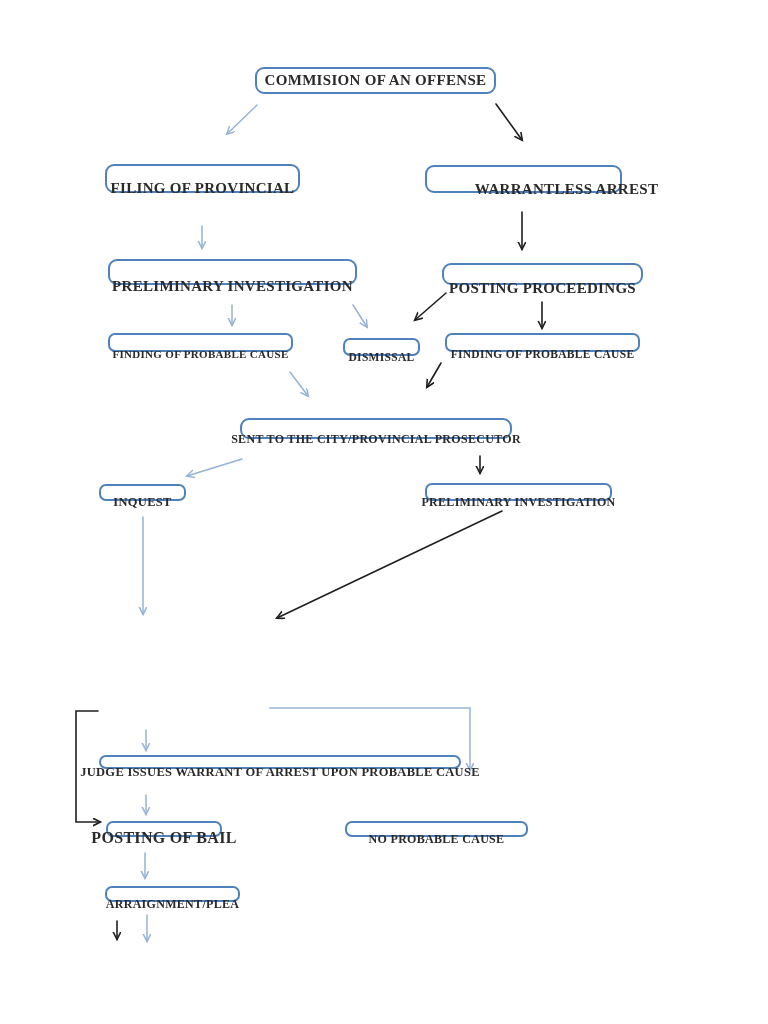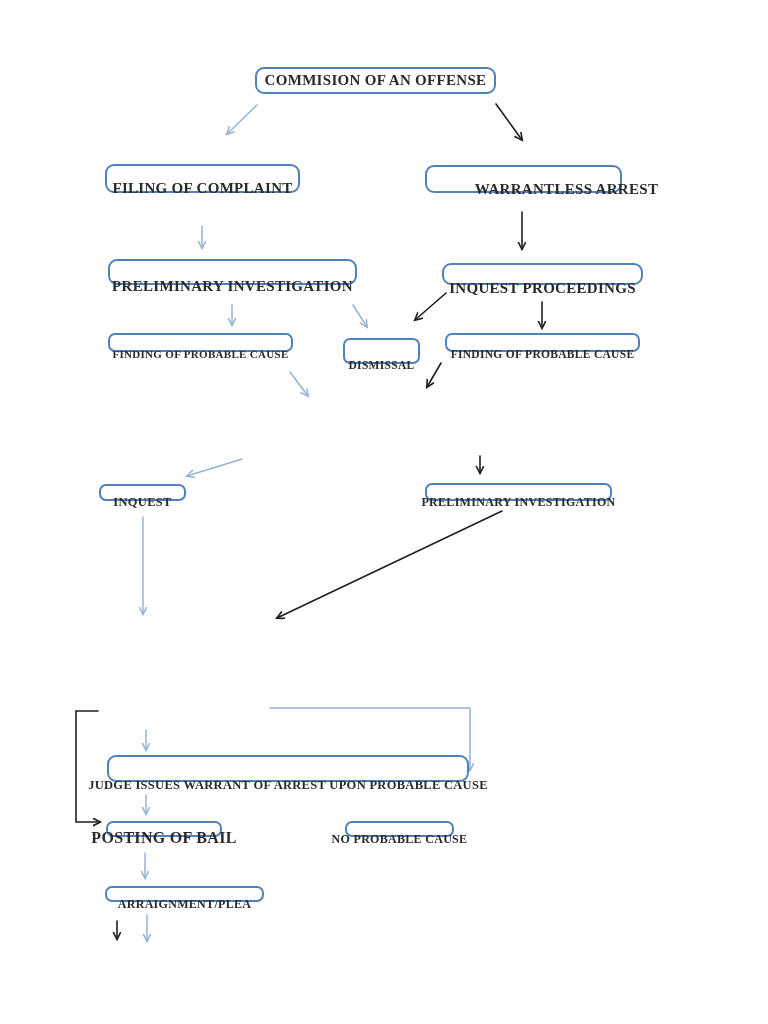--- a/index.html
+++ b/index.html
@@ -30,39 +30,39 @@
   .n-filing-complaint{left:105px;top:164px;width:195px;height:29px;}
   .n-filing-complaint .label{bottom:-4px;font-size:15px;}
   .n-warrantless{left:425px;top:165px;width:197px;height:28px;}
   .n-warrantless .label{bottom:-5px;font-size:15px;margin-left:43px;}
   .n-prelim1{left:108px;top:259px;width:249px;height:26px;}
   .n-prelim1 .label{bottom:-10px;font-size:15px;}
   .n-inquest{left:442px;top:263px;width:201px;height:22px;}
   .n-inquest .label{bottom:-12px;font-size:15px;}
   .n-finding-left{left:108px;top:333px;width:185px;height:19px;}
   .n-finding-left .label{bottom:-8px;font-size:11px;}
-  .n-dismissal{left:343px;top:338px;width:77px;height:26px;}
+  .n-dismissal{left:343px;top:338px;width:77px;height:18px;}
   .n-dismissal .label{bottom:-7px;font-size:11.5px;}
   .n-finding-right{left:445px;top:333px;width:195px;height:19px;}
   .n-finding-right .label{bottom:-8px;font-size:11.5px;}
   .n-sent{left:240px;top:418px;width:272px;height:21px;}
   .n-sent .label{bottom:-8px;font-size:12px;}
   .n-approved{left:99px;top:484px;width:87px;height:17px;}
   .n-approved .label{bottom:-9px;font-size:12.5px;}
   .n-prelim2{left:425px;top:483px;width:187px;height:18px;}
   .n-prelim2 .label{bottom:-9px;font-size:12px;}
   .n-filing-info{left:98px;top:690px;width:172px;height:19px;}
   .n-filing-info .label{bottom:-11px;font-size:12.5px;}
-  .n-judge{left:107px;top:755px;width:362px;height:27px;}
+  .n-judge{left:99px;top:755px;width:362px;height:14px;}
   .n-judge .label{bottom:-11px;font-size:12.5px;}
   .n-posting{left:106px;top:821px;width:116px;height:16px;}
   .n-posting .label{bottom:-10px;font-size:16px;}
-  .n-noprob{left:345px;top:821px;width:109px;height:16px;}
+  .n-noprob{left:345px;top:821px;width:135px;height:16px;padding-left:48px;}
   .n-noprob .label{bottom:-10px;font-size:12px;}
-  .n-arraign{left:105px;top:886px;width:135px;height:16px;padding-left:24px;}
+  .n-arraign{left:105px;top:886px;width:135px;height:16px;}
   .n-arraign .label{bottom:-10px;font-size:12px;}
   .small-radius{border-radius:7px;}
 </style>
 </head>
 <body>
 
 <div id="page">
 
   <svg id="arrows" viewBox="0 0 768 1024" xmlns="http://www.w3.org/2000/svg">
     <defs>
@@ -102,53 +102,57 @@
     </g>
   </svg>
 
   <div class="node n-commission">
     <div class="box"></div>
     <span class="label">COMMISION OF AN OFFENSE</span>
   </div>
 
   <div class="node n-filing-complaint">
     <div class="box"></div>
-    <span class="label">FILING OF COMPLAINT</span>
+    <span class="label">FILING OF PROVINCIAL</span>
   </div>
 
   <div class="node n-warrantless">
     <div class="box"></div>
     <span class="label">WARRANTLESS ARREST</span>
   </div>
 
   <div class="node n-prelim1">
     <div class="box"></div>
     <span class="label">PRELIMINARY INVESTIGATION</span>
   </div>
 
   <div class="node n-inquest">
     <div class="box"></div>
-    <span class="label">INQUEST PROCEEDINGS</span>
+    <span class="label">POSTING PROCEEDINGS</span>
   </div>
 
   <div class="node n-finding-left">
     <div class="box small-radius"></div>
     <span class="label">FINDING OF PROBABLE CAUSE</span>
   </div>
 
   <div class="node n-dismissal">
     <div class="box small-radius"></div>
     <span class="label">DISMISSAL</span>
   </div>
 
   <div class="node n-finding-right">
     <div class="box small-radius"></div>
     <span class="label">FINDING OF PROBABLE CAUSE</span>
   </div>
 
+  <div class="node n-sent">
+    <div class="box"></div>
+    <span class="label">SENT TO THE CITY/PROVINCIAL PROSECUTOR</span>
+  </div>
 
   <div class="node n-approved">
     <div class="box small-radius"></div>
     <span class="label">INQUEST</span>
   </div>
 
   <div class="node n-prelim2">
     <div class="box small-radius"></div>
     <span class="label">PRELIMINARY INVESTIGATION</span>
   </div>

